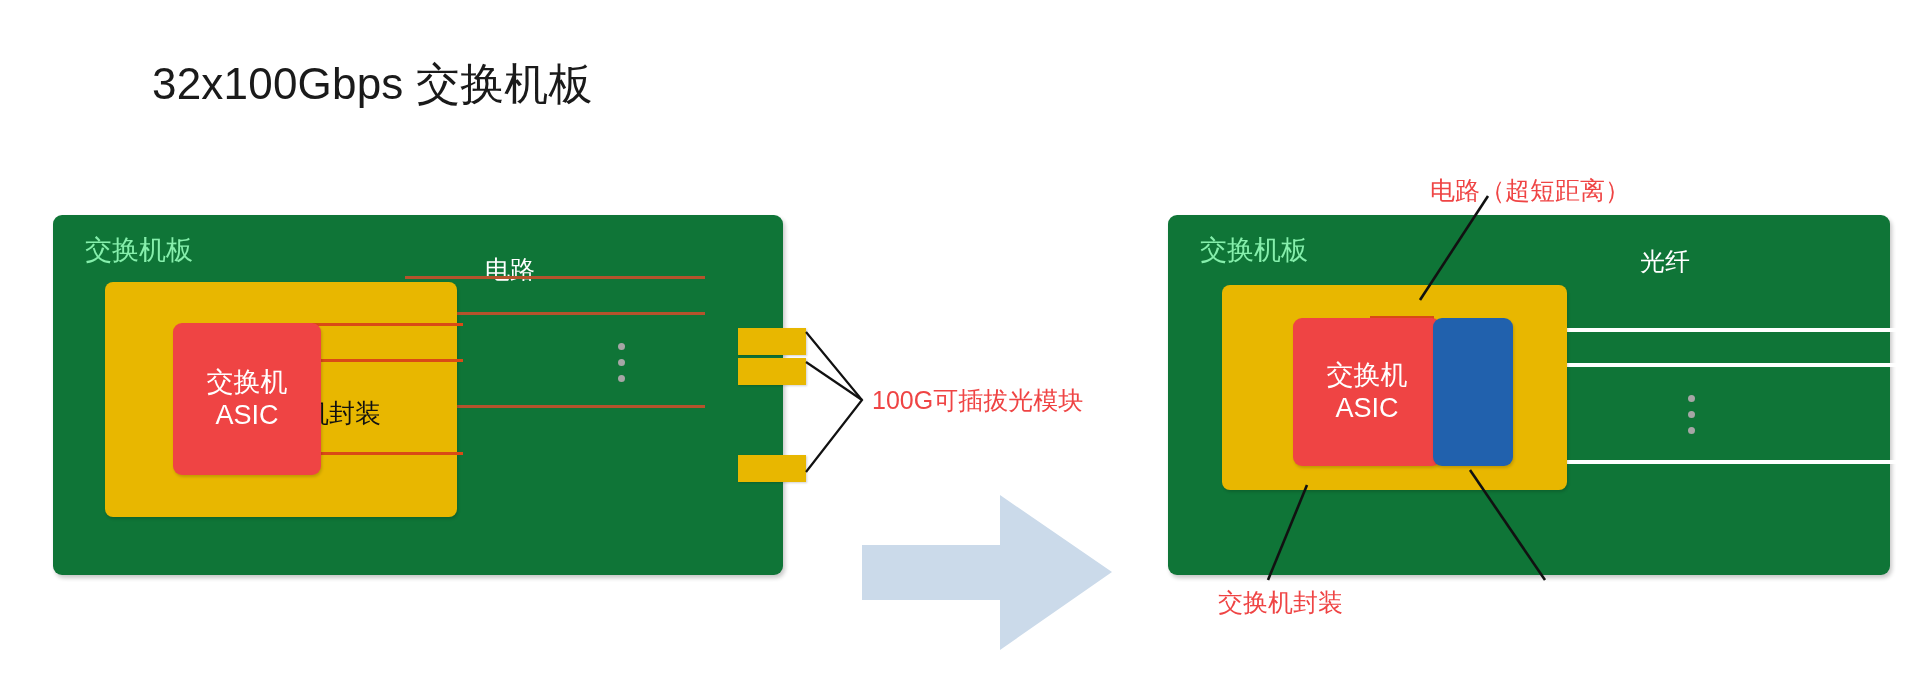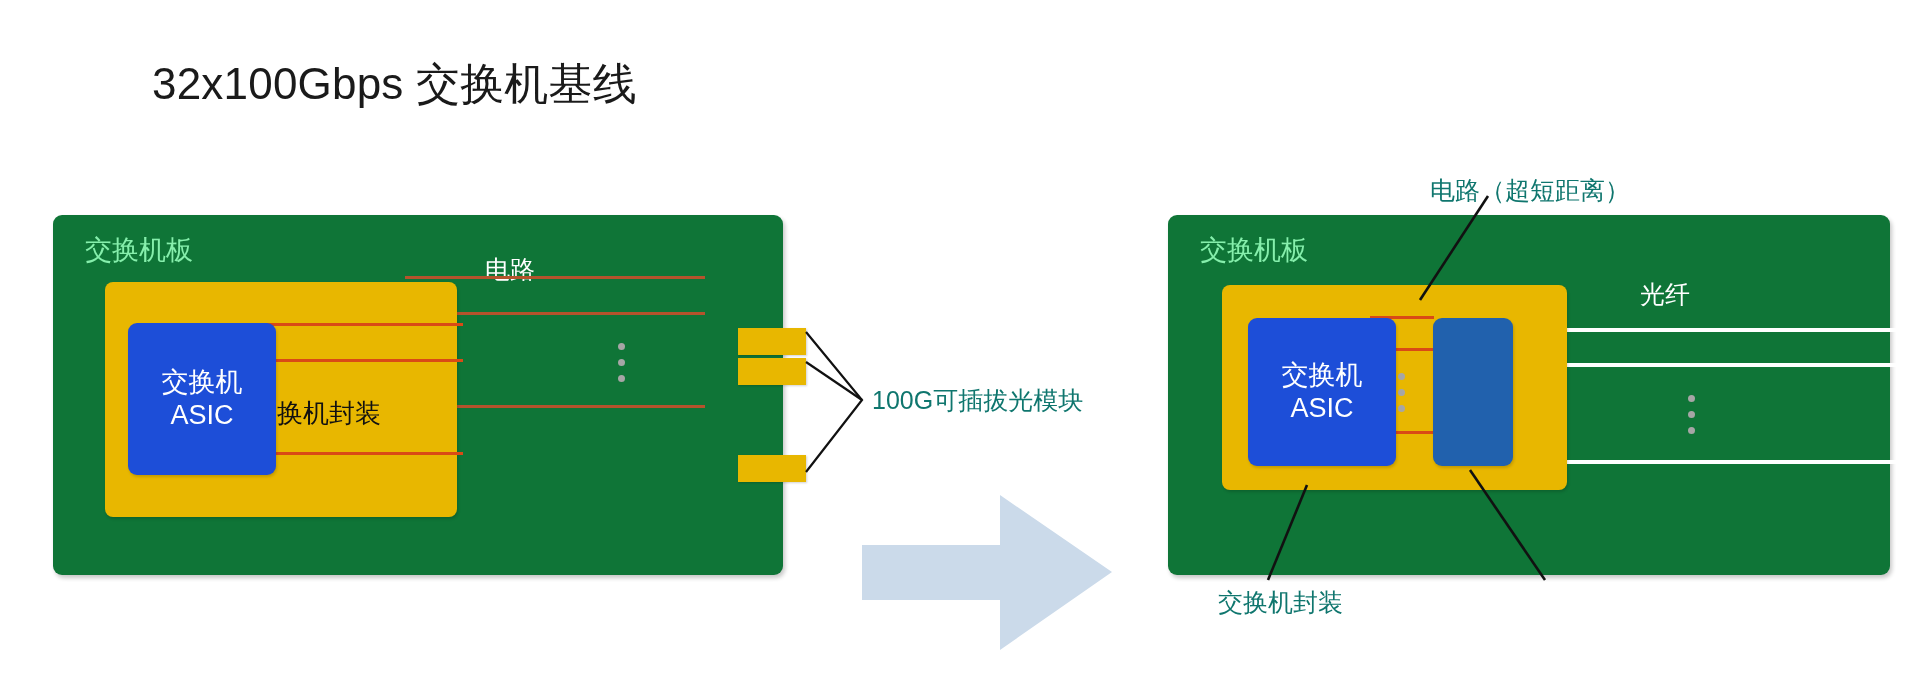--- a/index.html
+++ b/index.html
@@ -61,30 +61,31 @@
     position: absolute;
     color: #111111;
     font-size: 26px;
     line-height: 1;
     white-space: nowrap;
   }
 
   
   .asic {
     position: absolute;
-    background: #1d4ed8;
+    background: #ef4444;
     border-radius: 9px;
     display: flex;
     flex-direction: column;
     align-items: center;
     justify-content: center;
     color: #ffffff;
     font-size: 27px;
     line-height: 1.22;
     box-shadow: 1px 2px 3px rgba(0,0,0,0.16);
+    margin-left: 45px;
   }
   #asic-left  { left: 128px;  top: 323px; width: 148px; height: 152px; }
   #asic-right { left: 1248px; top: 318px; width: 148px; height: 148px; }
 
   
   #optical-engine {
     position: absolute;
     left: 1433px; top: 318px; width: 80px; height: 148px;
     background: #2161ad;
     border-radius: 9px;
@@ -122,35 +123,35 @@
     display: block;
     width: 7px; height: 7px;
     border-radius: 50%;
     background: #a6a6a6;
   }
 
   
   .callout {
     position: absolute;
     font-size: 25px;
-    color: #0f766e;
+    color: #ef4444;
     white-space: nowrap;
     line-height: 1;
   }
   .callout.on-board { color: #ffffff; }
 
   
   .overlay { position: absolute; inset: 0; pointer-events: none; }
 </style>
 </head>
 <body>
 
 <div class="stage">
 
-  <div class="title" id="title-left">32x100Gbps 交换机基线</div>
+  <div class="title" id="title-left">32x100Gbps 交换机板</div>
 
 
   <div class="board" id="board-left">
     <div class="board-label" style="left:32px; top:22px;">交换机板</div>
 
     <div class="callout on-board" style="left:432px; top:42px;">电路</div>
 
     <div class="trace long" style="left:352px; top:61px;  width:300px;"></div>
     <div class="trace long" style="left:352px; top:97px;  width:300px;"></div>
     <div class="trace long" style="left:352px; top:190px; width:300px;"></div>
@@ -193,21 +194,21 @@
 
   <svg class="overlay" width="1920" height="700">
     <polygon points="862,545 1000,545 1000,495 1112,572 1000,650 1000,600 862,600" fill="#cbdaea"></polygon>
   </svg>
 
   <div class="callout" style="left:1430px; top:178px;">电路（超短距离）</div>
 
   <div class="board" id="board-right">
     <div class="board-label" style="left:32px; top:22px;">交换机板</div>
 
-    <div class="callout on-board" style="left:472px; top:34px;margin-top:33px;">光纤</div>
+    <div class="callout on-board" style="left:472px; top:34px;">光纤</div>
 
     <div class="fiber" style="left:345px; top:113px; width:430px;"></div>
     <div class="fiber" style="left:345px; top:148px; width:430px;"></div>
     <div class="fiber" style="left:345px; top:245px; width:430px;"></div>
 
     <div class="vdots" style="left:520px; top:180px;">
       <span></span>
         <span></span>
         <span></span>
     </div>

